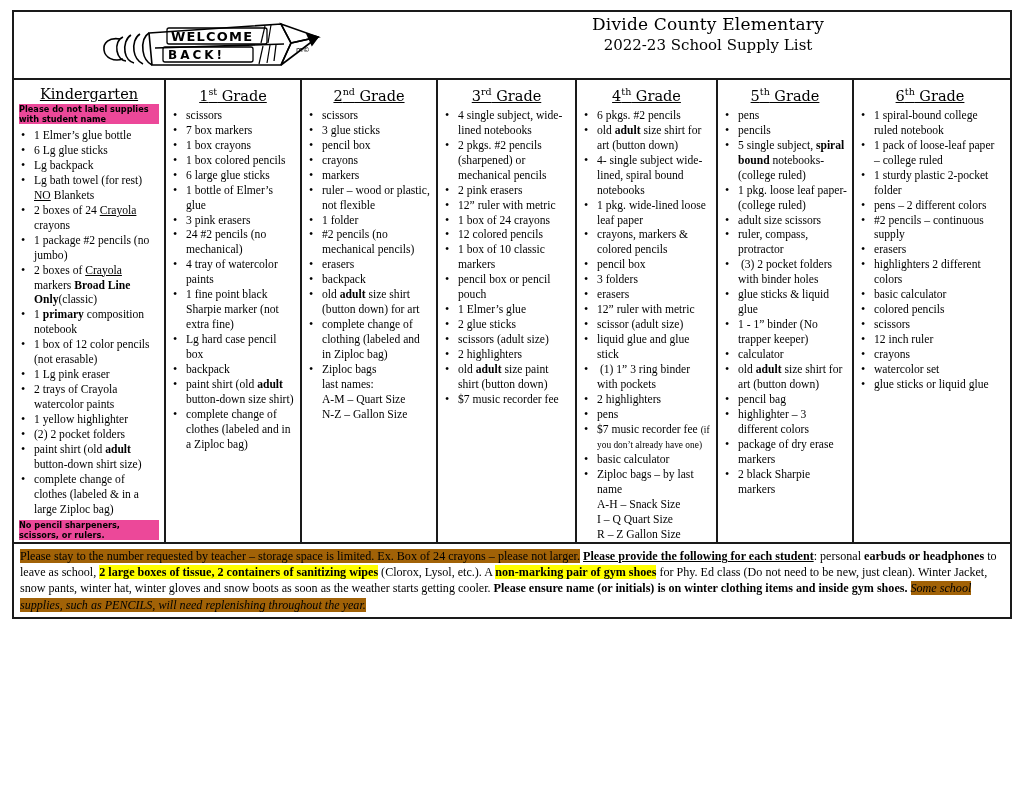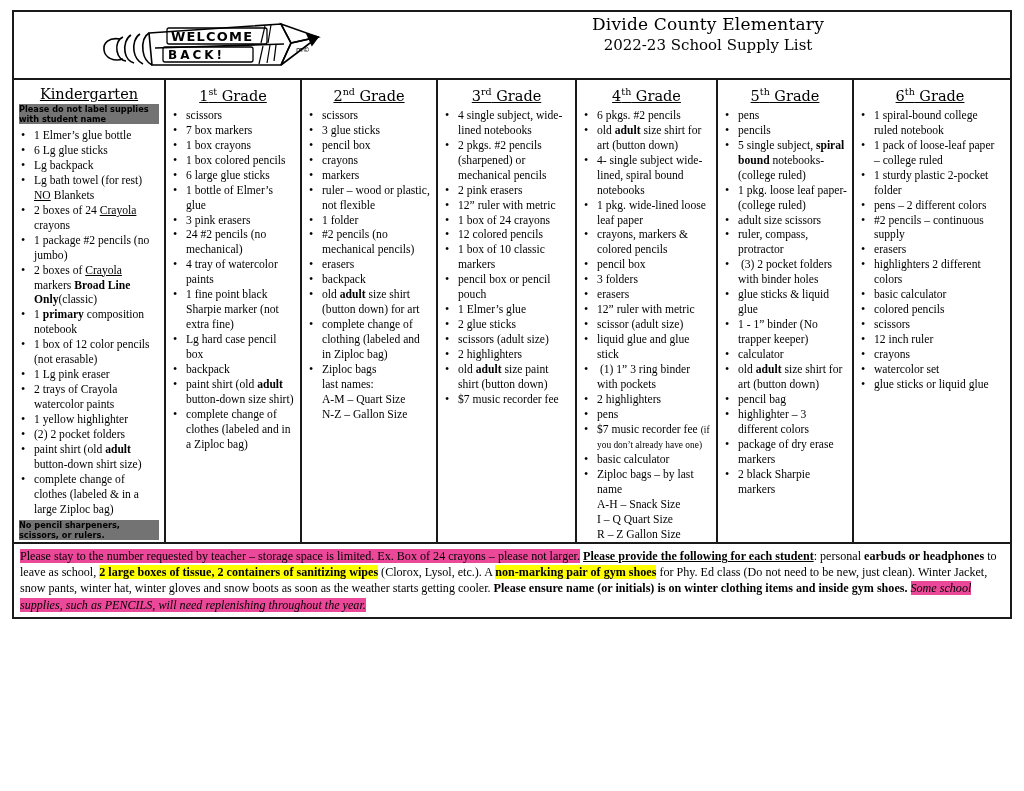--- a/index.html
+++ b/index.html
@@ -96,21 +96,21 @@
     padding: 2px 0 1px 0;
     white-space: nowrap;
   }
   .col-head sup { font-size: 9.5px; }
 
   .note {
     font-family: "DejaVu Sans", sans-serif;
     font-size: 8.2px;
     font-weight: bold;
     line-height: 1.22;
-    background: #737373;
+    background: #ec4899;
     display: block;
     margin: 1px 0 1px 0;
   }
   .note-bottom { margin-top: 2px; }
 
   ul.items {
     list-style: none;
     margin: 4px 0 0 0;
     padding: 0;
   }
@@ -136,21 +136,21 @@
   .small-paren { font-size: 9.4px; }
 
   
   .footer {
     border-top: 2px solid #1a1a1a;
     padding: 4px 6px 4px 6px;
     font-size: 12.1px;
     line-height: 1.345;
     font-family: "Liberation Serif", serif;
   }
-  .hl-cyan { background: #ec4899; }
+  .hl-cyan { background: #a16207; }
   .hl-yellow { background: #ffff00; }
   .it { font-style: italic; }
 </style>
 </head>
 <body>
 
 <div class="page">
   <div class="sheet">
 
     <div class="header">

